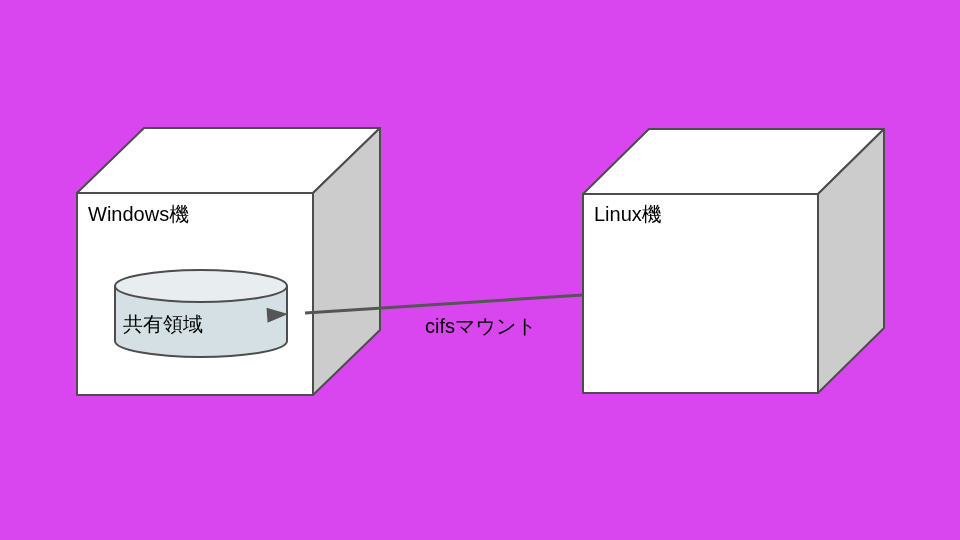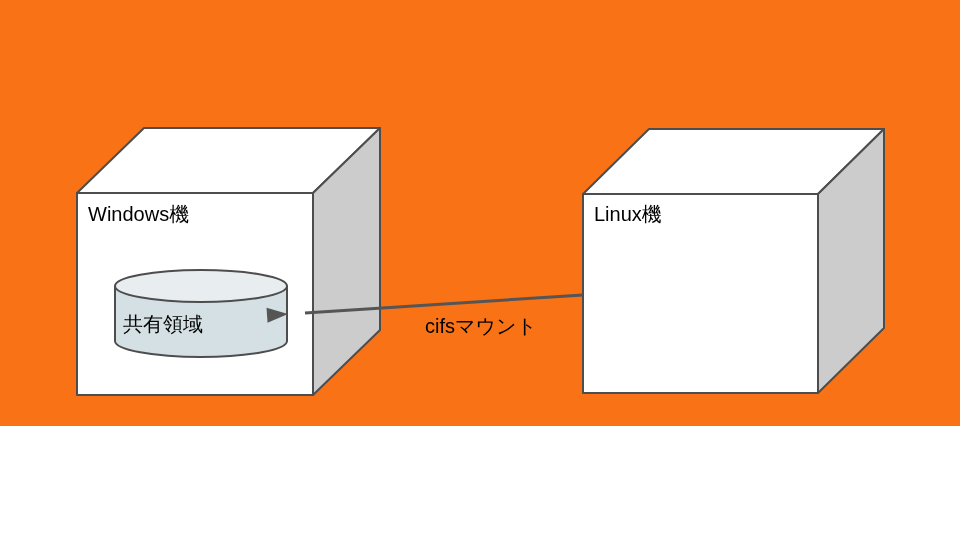--- a/index.html
+++ b/index.html
@@ -3,22 +3,22 @@
 <meta charset="utf-8">
 <style>
   html, body {
     margin: 0;
     padding: 0;
     background: #ffffff;
   }
   .canvas-wrap {
     position: relative;
     width: 960px;
-    height: 426px;
-    background: #f97316;
+    height: 540px;
+    background: #d946ef;
     overflow: hidden;
   }
   svg {
     display: block;
   }
   .node-label, .edge-label {
     font-family: "Liberation Sans", "DejaVu Sans", sans-serif;
     font-size: 20px;
     fill: #000000;
   }

